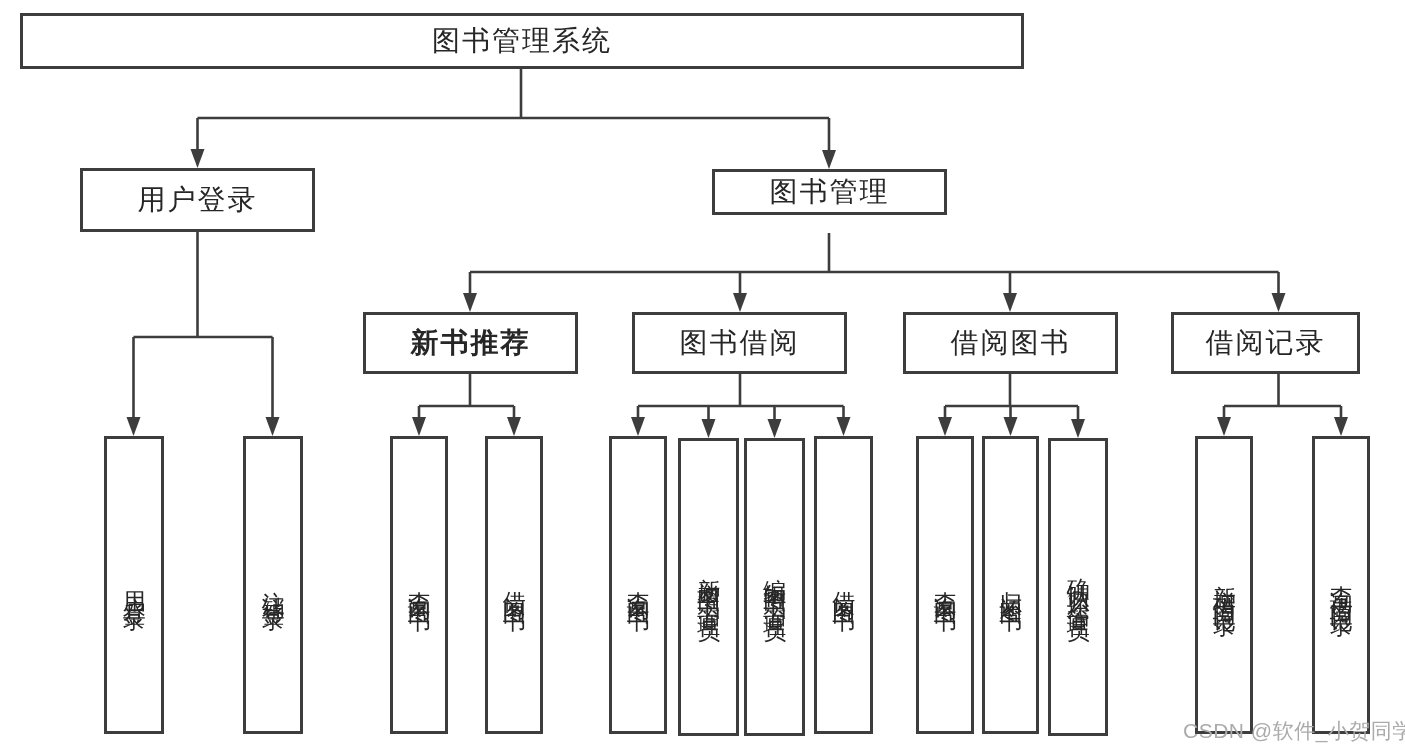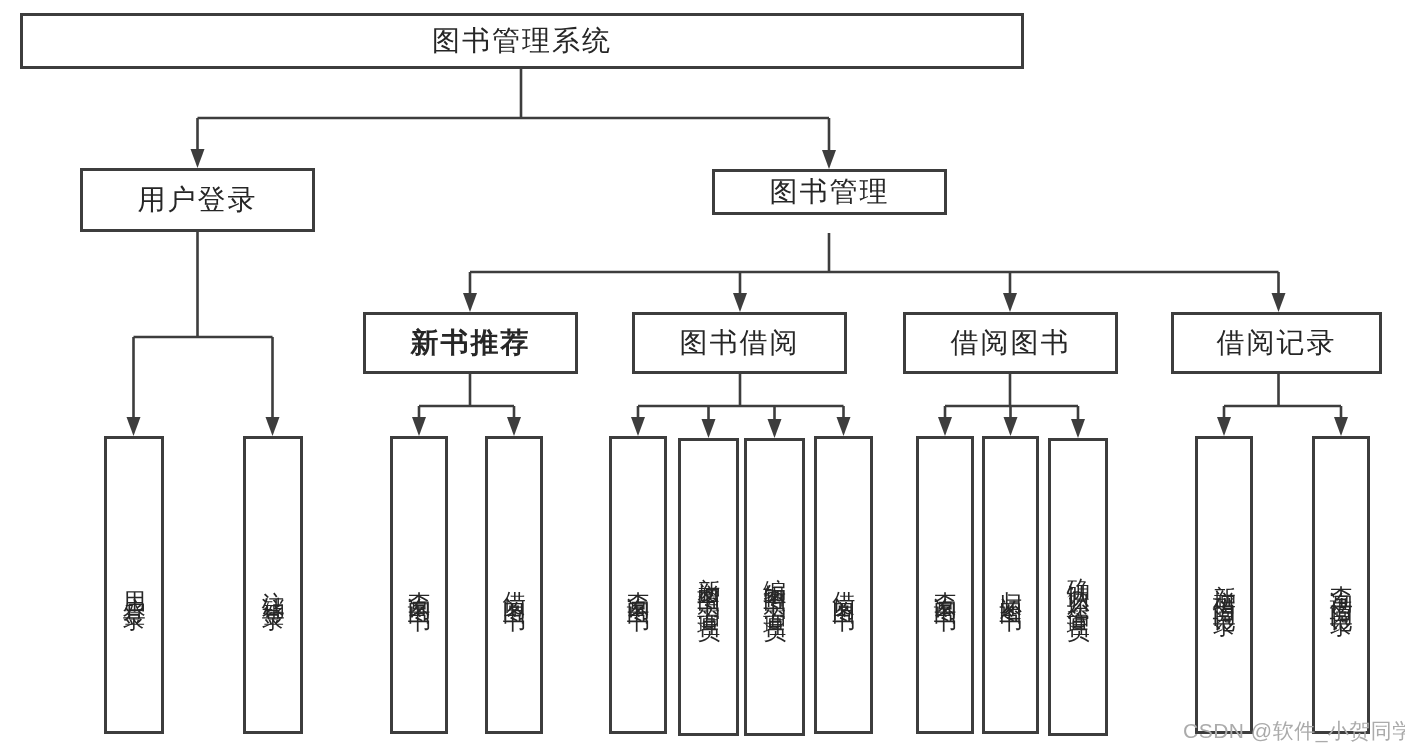--- a/index.html
+++ b/index.html
@@ -97,21 +97,21 @@
   </svg>
 
   <div class="node-h" style="left:20px;top:13px;width:1004px;height:56px;">图书管理系统</div>
 
   <div class="node-h" style="left:80px;top:168px;width:235px;height:64px;">用户登录</div>
   <div class="node-h" style="left:712px;top:169px;width:235px;height:46px;">图书管理</div>
 
   <div class="node-h" style="left:363px;top:312px;width:215px;height:62px;font-weight:bold;">新书推荐</div>
   <div class="node-h" style="left:632px;top:312px;width:215px;height:62px;">图书借阅</div>
   <div class="node-h" style="left:903px;top:312px;width:215px;height:62px;">借阅图书</div>
-  <div class="node-h" style="left:1171px;top:312px;width:211px;height:62px;text-align:right;">借阅记录</div>
+  <div class="node-h" style="left:1171px;top:312px;width:189px;height:62px;text-align:right;">借阅记录</div>
 
   <div class="node-v" style="left:104px;top:436px;width:60px;height:298px;">
     <span class="vtext">用户登录</span>
   </div>
   <div class="node-v" style="left:243px;top:436px;width:60px;height:298px;">
     <span class="vtext">注销登录</span>
   </div>
 
   <div class="node-v" style="left:390px;top:436px;width:58px;height:298px;">
     <span class="vtext">查询图书</span>

